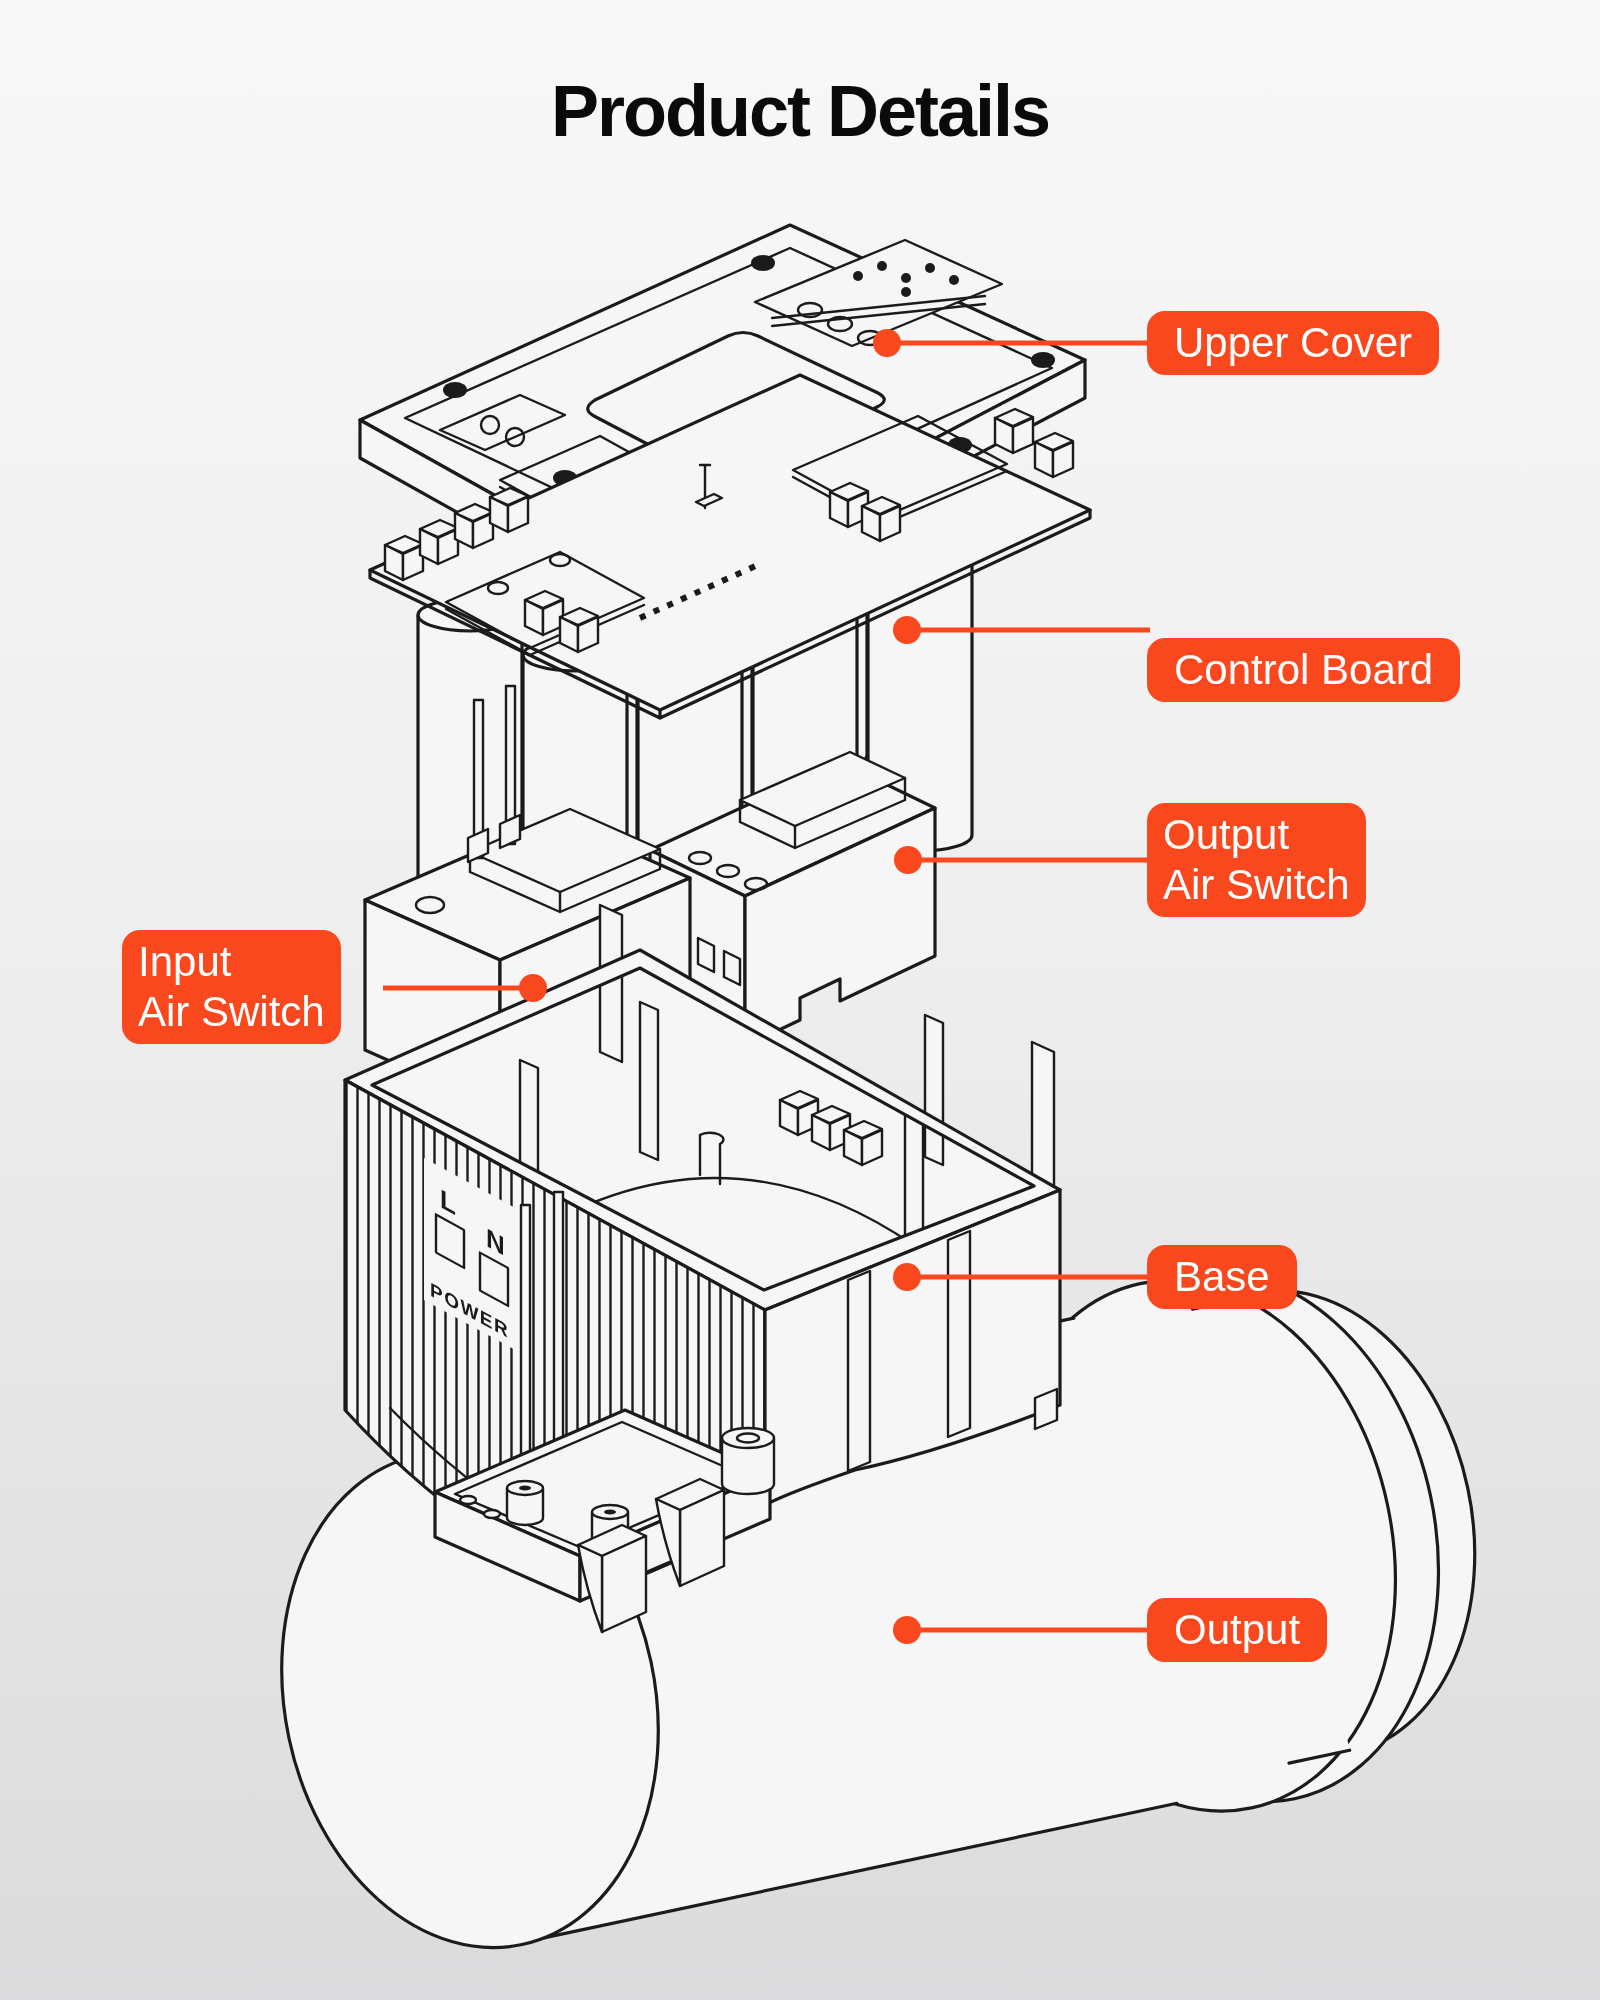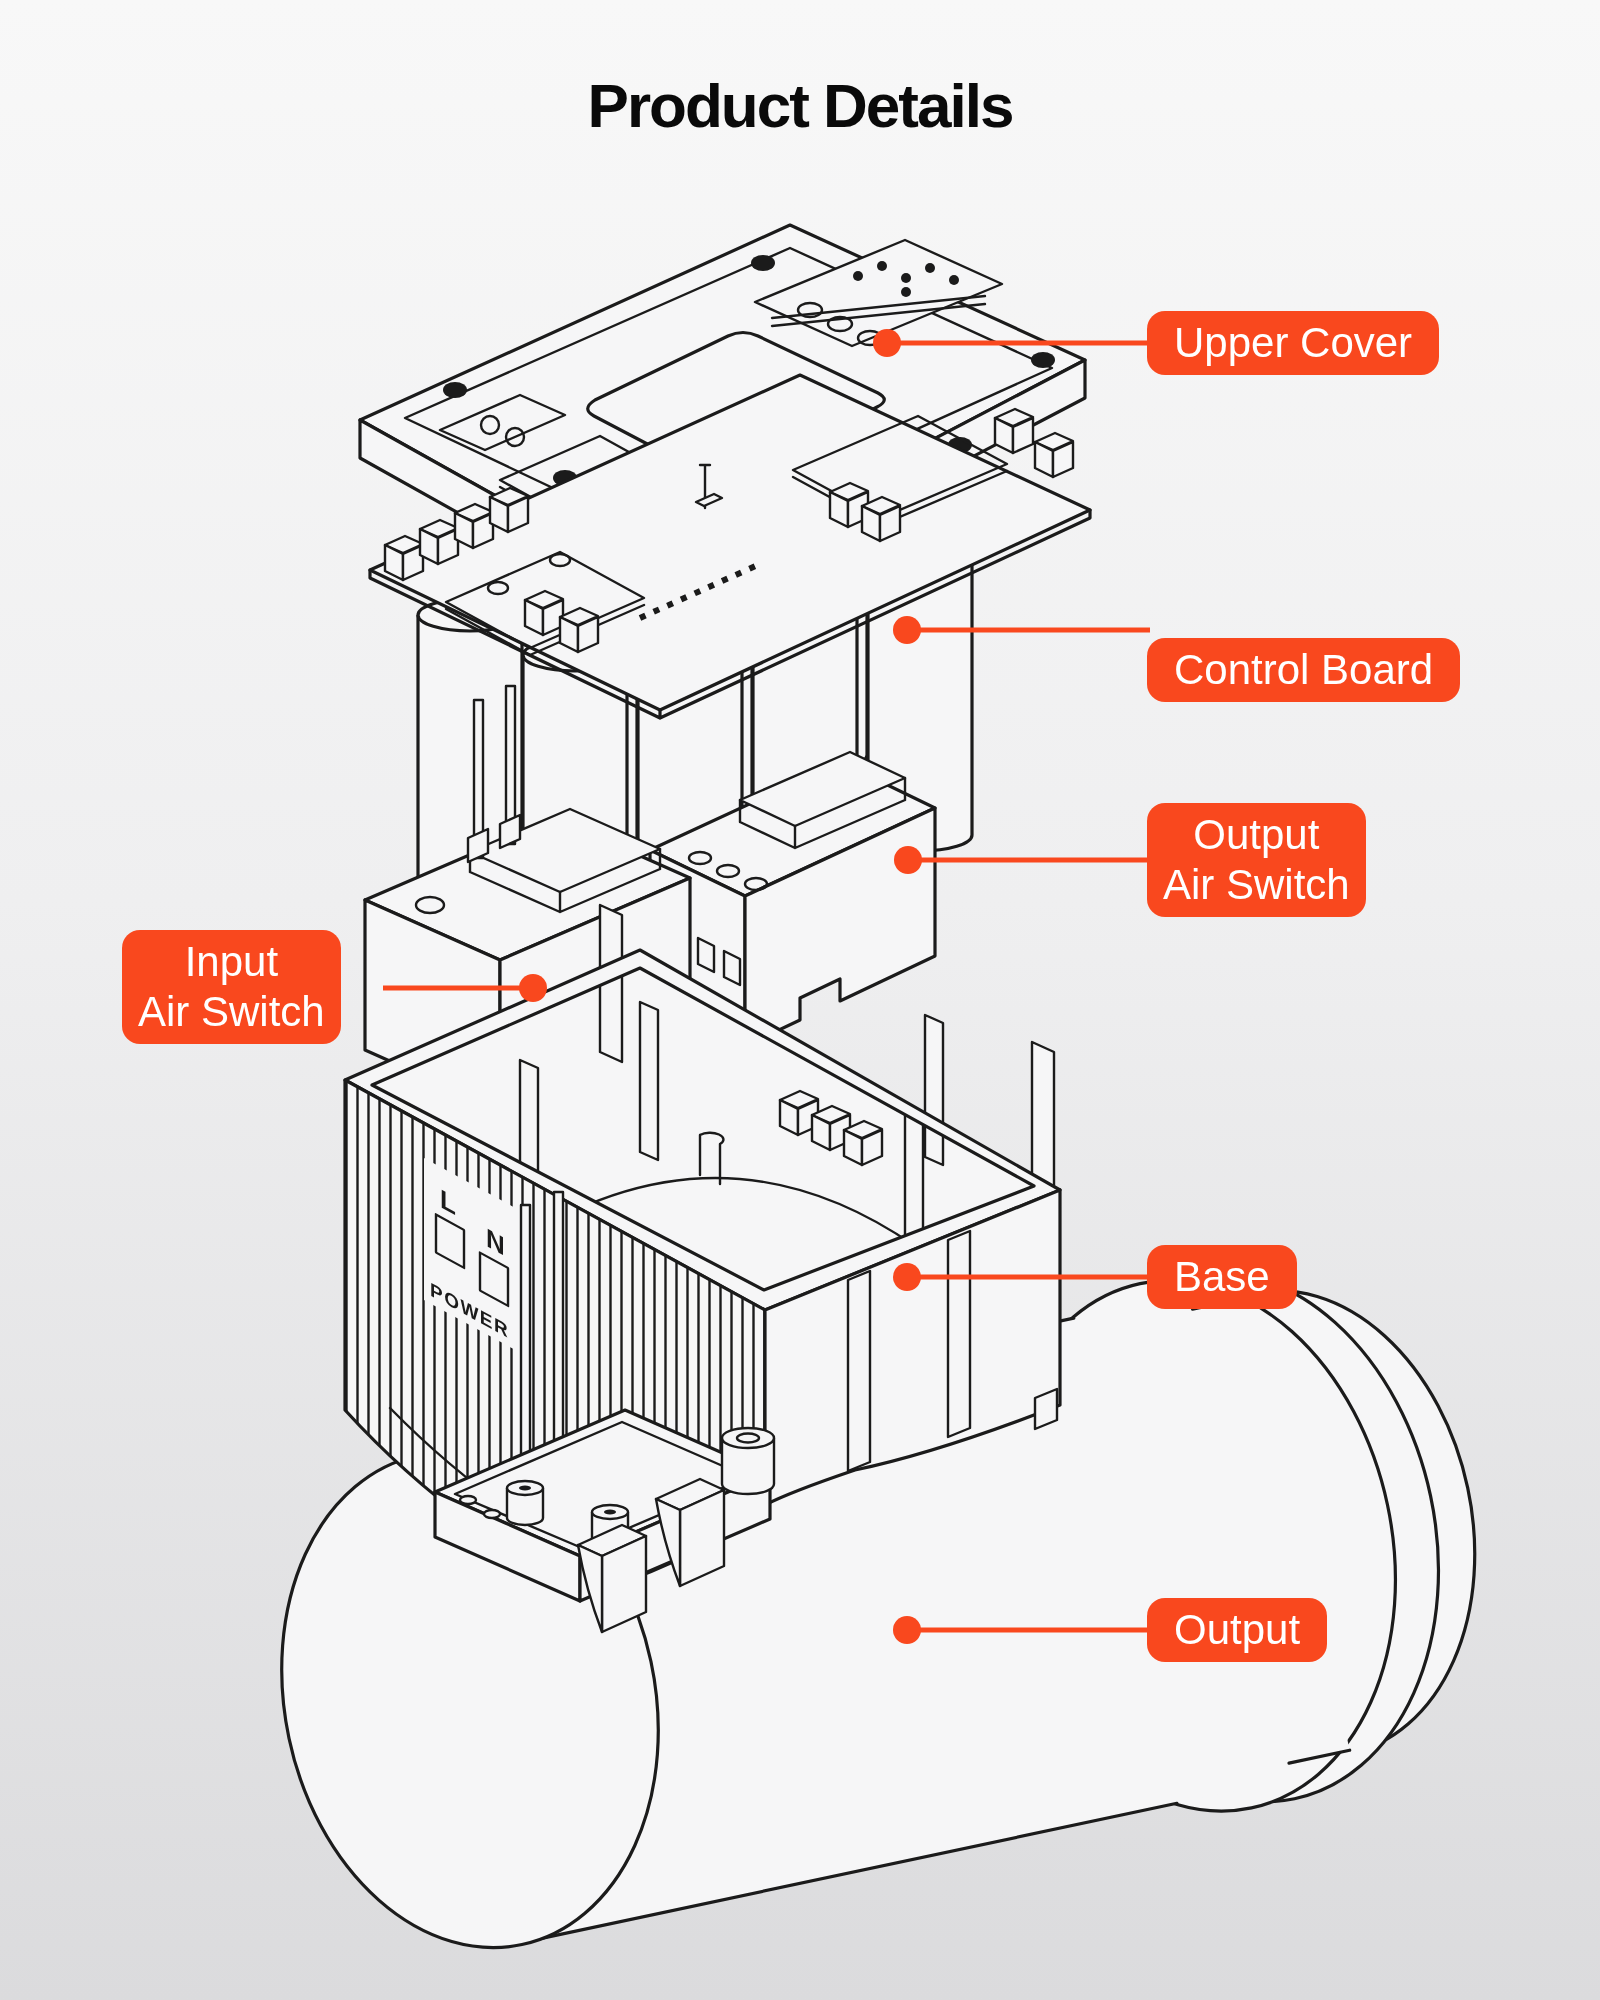--- a/index.html
+++ b/index.html
@@ -3,38 +3,38 @@
 <meta charset="utf-8">
 <style>
   html,body{margin:0;padding:0;}
   .stage{
     position:relative;width:1600px;height:2000px;overflow:hidden;
     background:linear-gradient(180deg,var(--bg-top,#F8F8F8) 0%,var(--bg-mid,#EFEFF0) 45%,var(--bg-bottom,#DBDBDD) 100%);
     font-family:"Liberation Sans",sans-serif;
   }
   .page-title{
     position:absolute;top:70px;left:0;width:100%;margin:0;
-    text-align:center;font-size:62px;font-weight:800;letter-spacing:-2px;
+    text-align:center;font-size:72px;font-weight:800;letter-spacing:-2px;
     color:var(--title-color,#0A0A0A);
   }
   .diagram{position:absolute;left:0;top:0;width:1600px;height:2000px;}
   .ln{stroke:var(--ink,#1B1B1B);fill:none;stroke-width:3.2;stroke-linejoin:round;stroke-linecap:round;}
   .thin{stroke-width:2.4;}
   .fl{fill:var(--part-fill,#F6F6F7);}
   .flk{fill:var(--part-fill,#F6F6F7);stroke:var(--ink,#1B1B1B);stroke-width:3.2;stroke-linejoin:round;}
   .flk.thin{stroke-width:2.4;}
   .ink{fill:var(--ink,#1B1B1B);}
   .dashln{stroke:var(--ink,#1B1B1B);stroke-width:7;}
   .dashln2{stroke:var(--ink,#1B1B1B);stroke-width:6;}
   .acc-ln{stroke:var(--accent,#F9481E);stroke-width:5;}
   .acc{fill:var(--accent,#F9481E);}
   .mark{font-family:"Liberation Sans",sans-serif;font-weight:700;fill:var(--ink,#1B1B1B);}
   .callout{
     position:absolute;background:var(--accent,#F9481E);color:var(--label-text,#FFFFFF);
-    border-radius:18px;font-size:42px;text-align:center;white-space:nowrap;
+    border-radius:18px;font-size:42px;white-space:nowrap;
   }
   .callout.single{line-height:46px;padding:9px 27px;}
   .callout.double{line-height:50px;padding:7px 16px;}
   .callout span{display:block;}
   #co-upper{left:1147px;top:311px;}
   #co-control{left:1147px;top:598px;margin-top:40px;}
   #co-output{left:1147px;top:803px;}
   #co-input{left:122px;top:930px;}
   #co-base{left:1147px;top:1245px;}
   #co-motor{left:1147px;top:1598px;}

